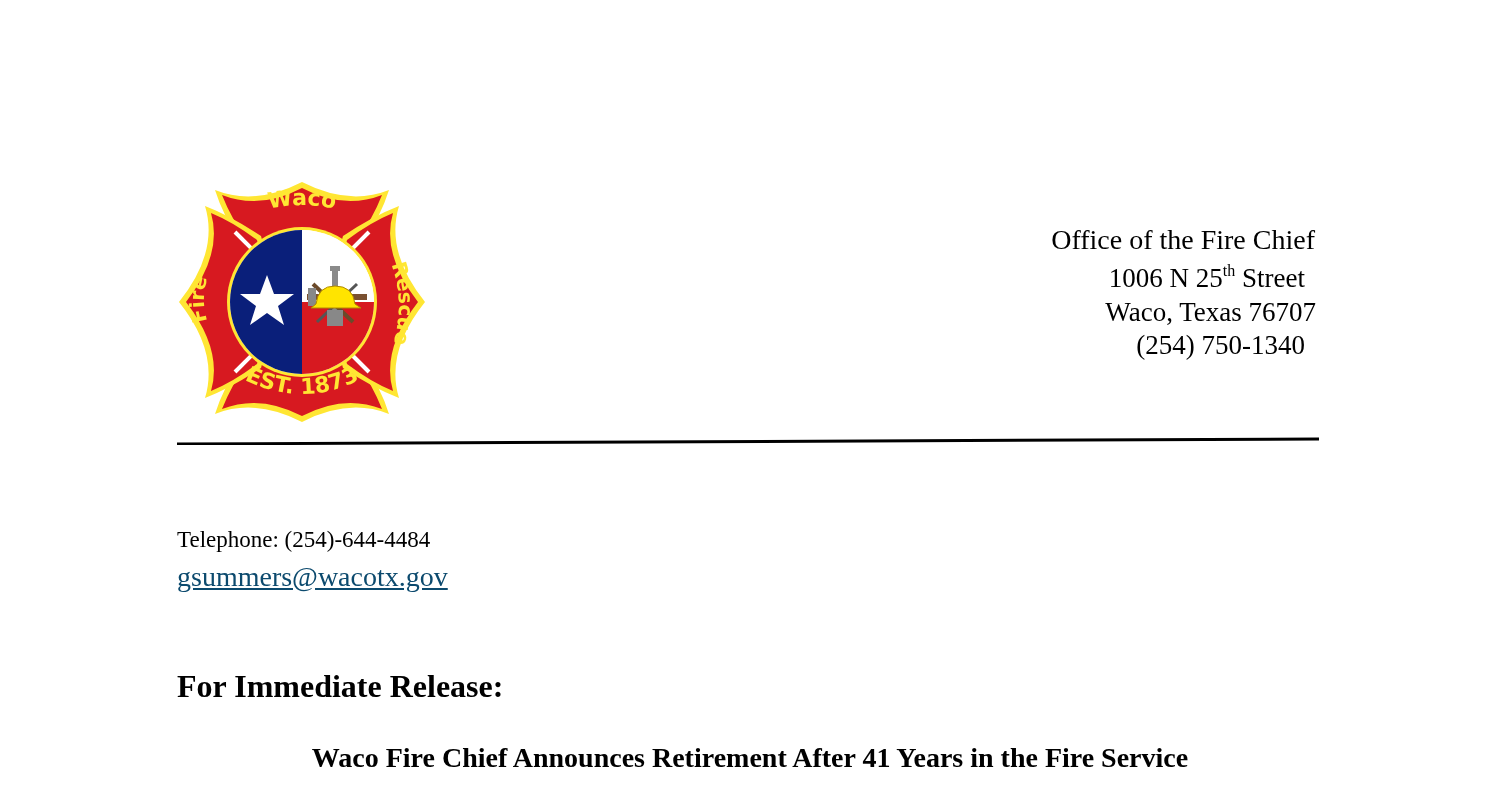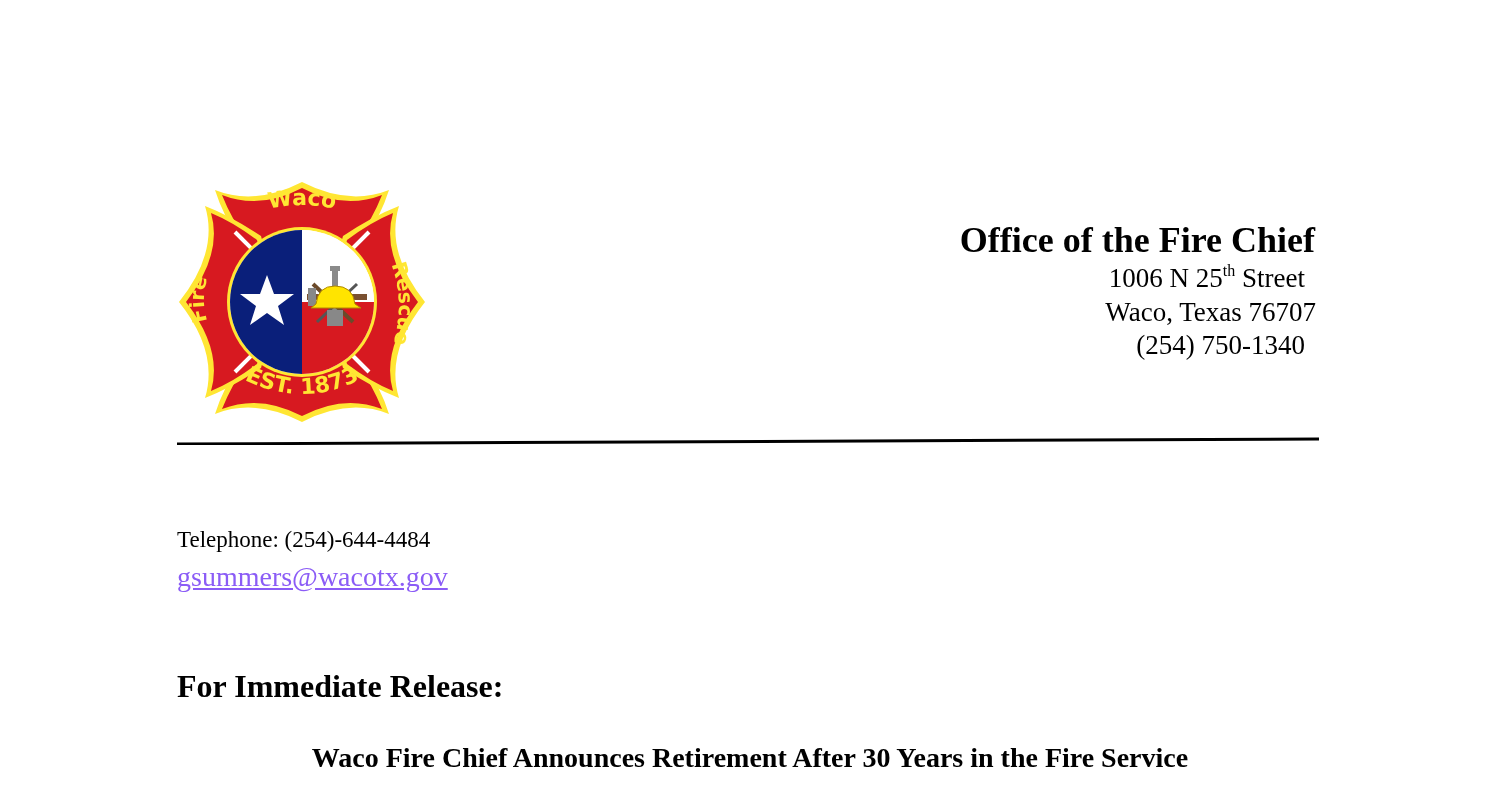--- a/index.html
+++ b/index.html
@@ -30,22 +30,22 @@
     }
     .logo svg { width: 100%; height: 100%; display: block; }
 
     .office {
       position: absolute;
       right: 195px;
       top: 218px;
       text-align: right;
     }
     .office-title {
-      font-size: 36px;
-      font-weight: bold;
+      font-size: 28px;
+      font-weight: normal;
       line-height: 44px;
       white-space: nowrap;
       margin-right: -10px;
     }
     .office-line {
       font-size: 27px;
       line-height: 33.5px;
       white-space: nowrap;
     }
     .office-line sup {
@@ -77,21 +77,21 @@
       white-space: nowrap;
     }
     .contact-phone {
       font-size: 23px;
       line-height: 37px;
       white-space: nowrap;
     }
     .contact-email {
       font-size: 28px;
       line-height: 37px;
-      color: #8b5cf6;
+      color: #0c4a6e;
       text-decoration: underline;
       white-space: nowrap;
       display: inline-block;
     }
 
     .release {
       position: absolute;
       left: 177px;
       top: 668px;
       font-size: 32px;
@@ -198,15 +198,15 @@
     </svg>
   </div>
 
   <div class="contact">
     <div class="contact-phone">Telephone: (254)-644-4484</div>
     <a class="contact-email">gsummers@wacotx.gov</a>
   </div>
 
   <div class="release">For Immediate Release:</div>
 
-  <div class="headline">Waco Fire Chief Announces Retirement After 30 Years in the Fire Service</div>
+  <div class="headline">Waco Fire Chief Announces Retirement After 41 Years in the Fire Service</div>
 
 </div>
 
 </body></html>

